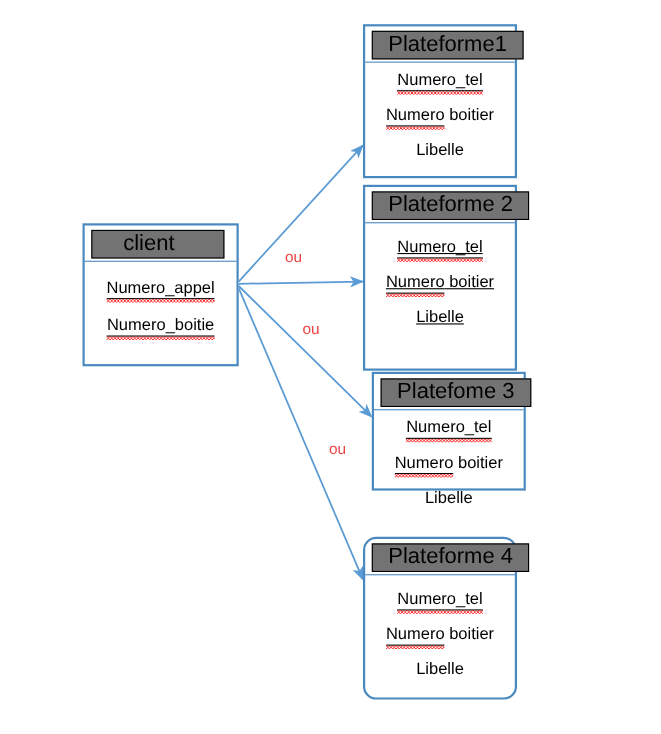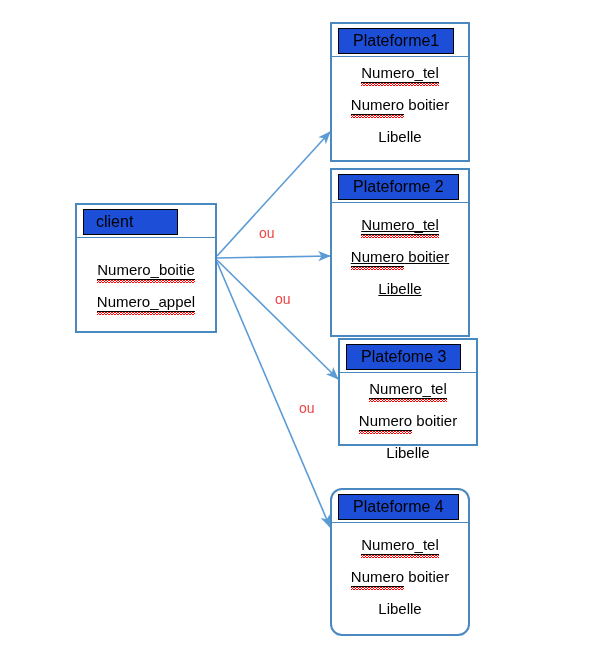--- a/index.html
+++ b/index.html
@@ -46,29 +46,29 @@
     box-sizing: border-box;
     border-bottom: 1px solid #4a89bf;
     padding: 4px 6px 5px 6px;
     height: 33px;
   }
 
   .entity-title {
     display: inline-block;
     box-sizing: border-box;
     border: 1px solid #000000;
-    background: #1d4ed8;
-    font-size: 16px;
+    background: #737373;
+    font-size: 20px;
     line-height: 17px;
     padding: 3px 14px 4px 14px;
     white-space: nowrap;
   }
 
   .entity-title.title-left {
-    padding-left: 12px;
+    padding-left: 28px;
     padding-right: 44px;
   }
 
   .entity-body {
     padding: 7px 0 0 0;
   }
 
   .attr {
     font-size: 15px;
     line-height: 18px;
@@ -129,26 +129,26 @@
     <line x1="217" y1="260" x2="338" y2="379" stroke="#5b9bd5" stroke-width="1.6" marker-end="url(#ah)"></line>
 
     <line x1="217" y1="262" x2="330" y2="527" stroke="#5b9bd5" stroke-width="1.6" marker-end="url(#ah)"></line>
   </svg>
 
   <div class="entity-box" style="left:75px; top:203px; width:142px; height:130px;">
     <div class="entity-header">
       <span class="entity-title title-left">client</span>
     </div>
     <div class="entity-body">
+      <div class="attr" style="margin-top:8px;">
+        <span class="u">Numero_appel</span>
+      </div>
       <div class="attr" style="margin-top:16px;">
         <span class="u">Numero_boitie</span>
       </div>
-      <div class="attr" style="margin-top:8px;">
-        <span class="u">Numero_appel</span>
-      </div>
     </div>
   </div>
 
   <div class="entity-box" style="left:330px; top:22px; width:140px; height:140px;">
     <div class="entity-header">
       <span class="entity-title">Plateforme1</span>
     </div>
     <div class="entity-body">
       <div class="attr">
         <span class="u">Numero_tel</span>

